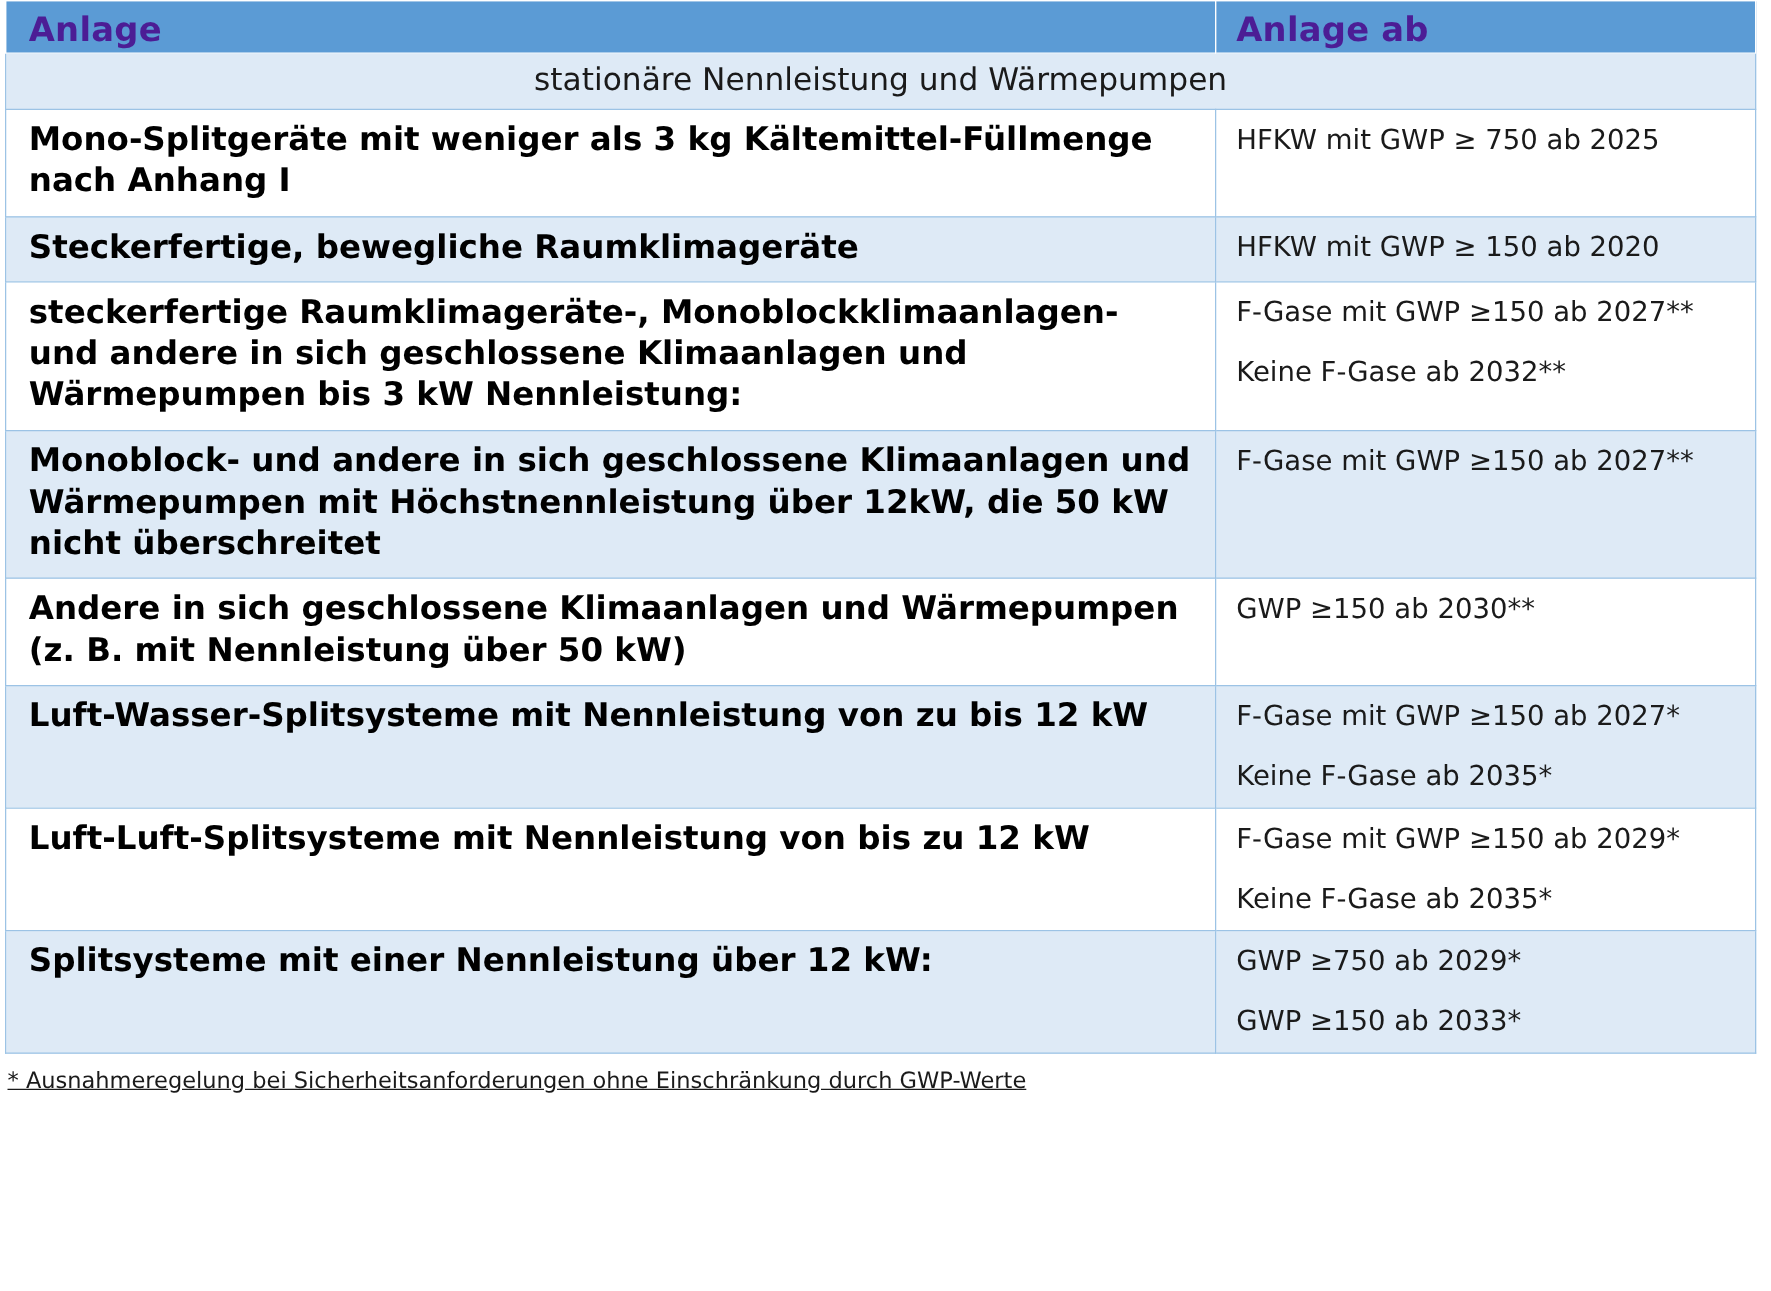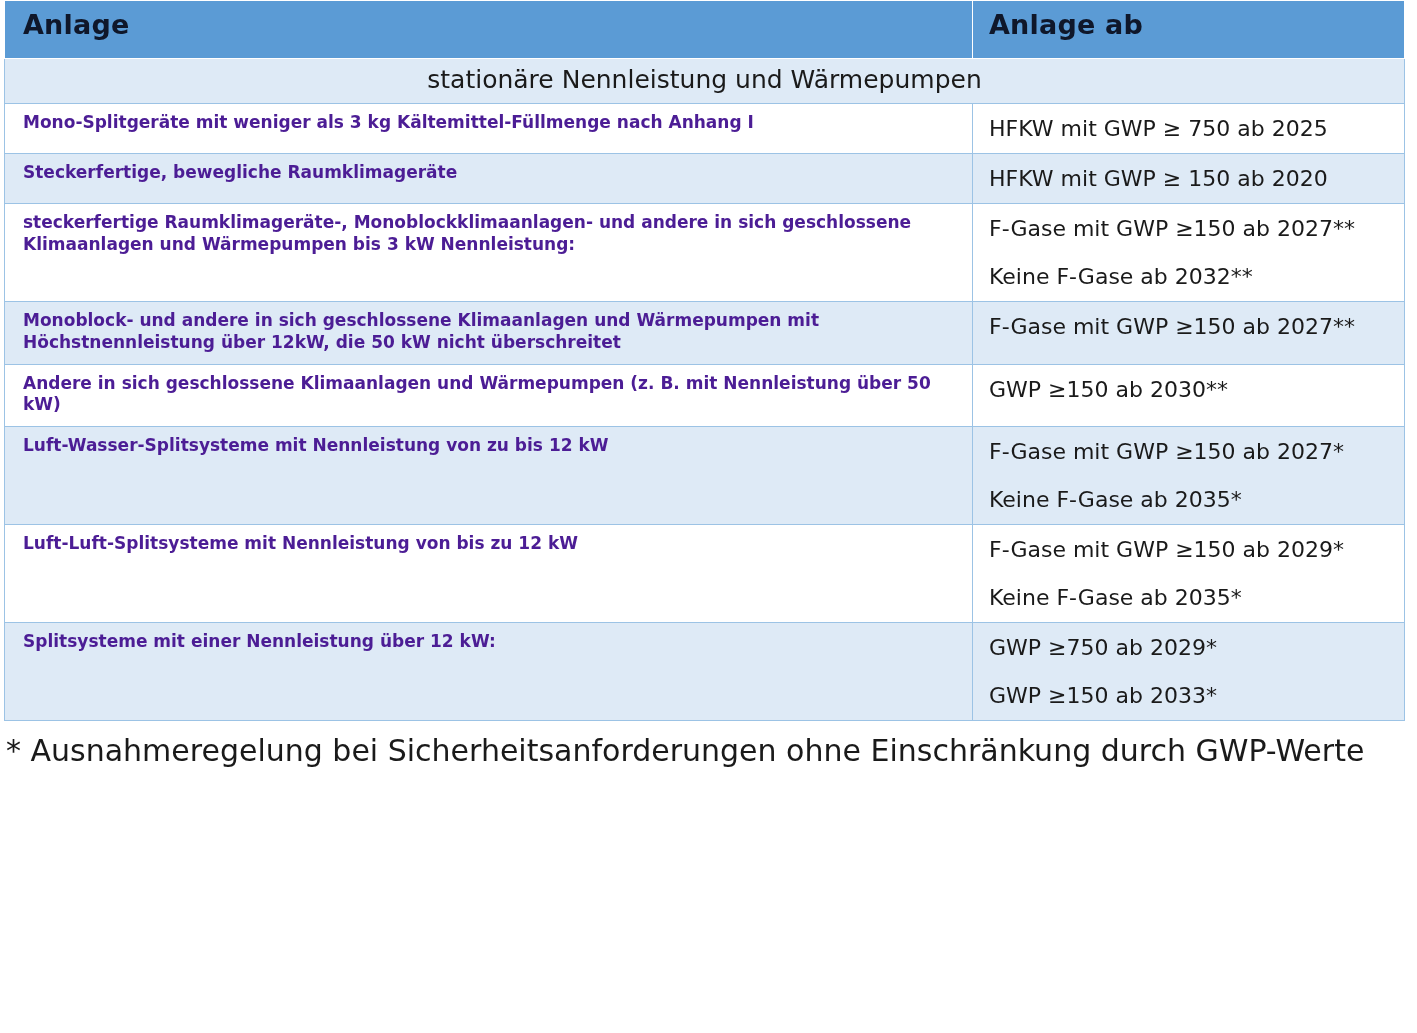--- a/index.html
+++ b/index.html
@@ -21,25 +21,25 @@
     border-collapse: collapse;
     width: 1400px;
     margin: 0 0 0 4px;
     table-layout: fixed;
   }
   table.fgas col.c1 { width: 968px; }
   table.fgas col.c2 { width: 432px; }
 
   thead th {
     background: #5b9bd5;
-    color: #0f172a;
+    color: #4c1d95;
     font-size: 27px;
     font-weight: bold;
     text-align: left;
-    padding: 8px 0 18px 18px;
+    padding: 8px 0 2px 18px;
     border: 1px solid #ffffff;
     vertical-align: middle;
     letter-spacing: 0.2px;
   }
   thead th.col2 {
     padding-left: 16px;
   }
 
   tbody td {
     border: 1px solid #9cc3e5;
@@ -50,43 +50,44 @@
     background: #deeaf6;
   }
   td.sectionhead {
     text-align: center;
     font-size: 25px;
     color: #1a1a1a;
     padding: 6px 10px 9px 10px;
     background: #deeaf6;
   }
   td.anlage {
-    font-size: 17px;
+    font-size: 26px;
     font-weight: bold;
-    color: #4c1d95;
+    color: #000000;
     line-height: 1.28;
     padding: 8px 14px 10px 18px;
   }
   td.verbot {
     font-size: 22px;
     color: #1a1a1a;
     line-height: 1.32;
     padding: 10px 10px 10px 16px;
   }
   td.verbot .line { display: block; }
   td.verbot .line + .line { margin-top: 19px; }
 
   .footnotes {
     margin: 10px 0 0 6px;
     width: 1400px;
   }
   .footnote {
-    font-size: 30px;
+    font-size: 18px;
     color: #1a1a1a;
     line-height: 1.35;
+    text-decoration: underline;
   }
   .footnote.first { margin-bottom: 34px; }
 </style>
 </head>
 <body>
 
 <div class="sheet">
 
   <table class="fgas">
     <colgroup>

